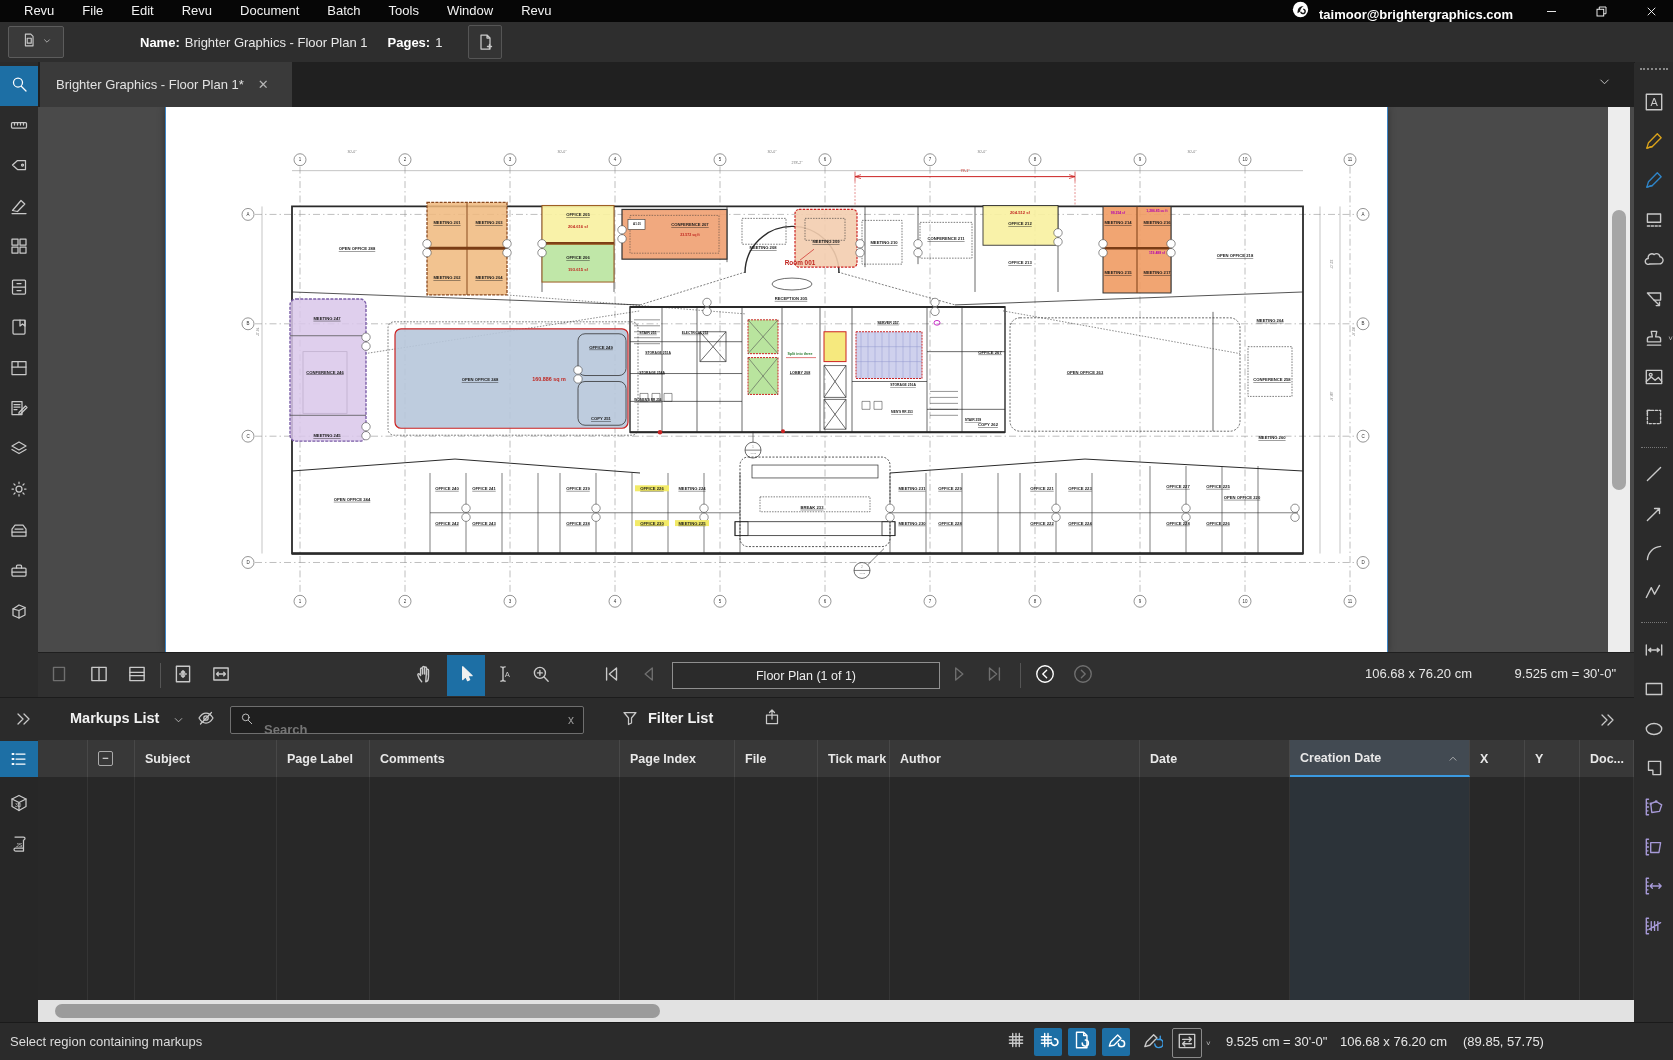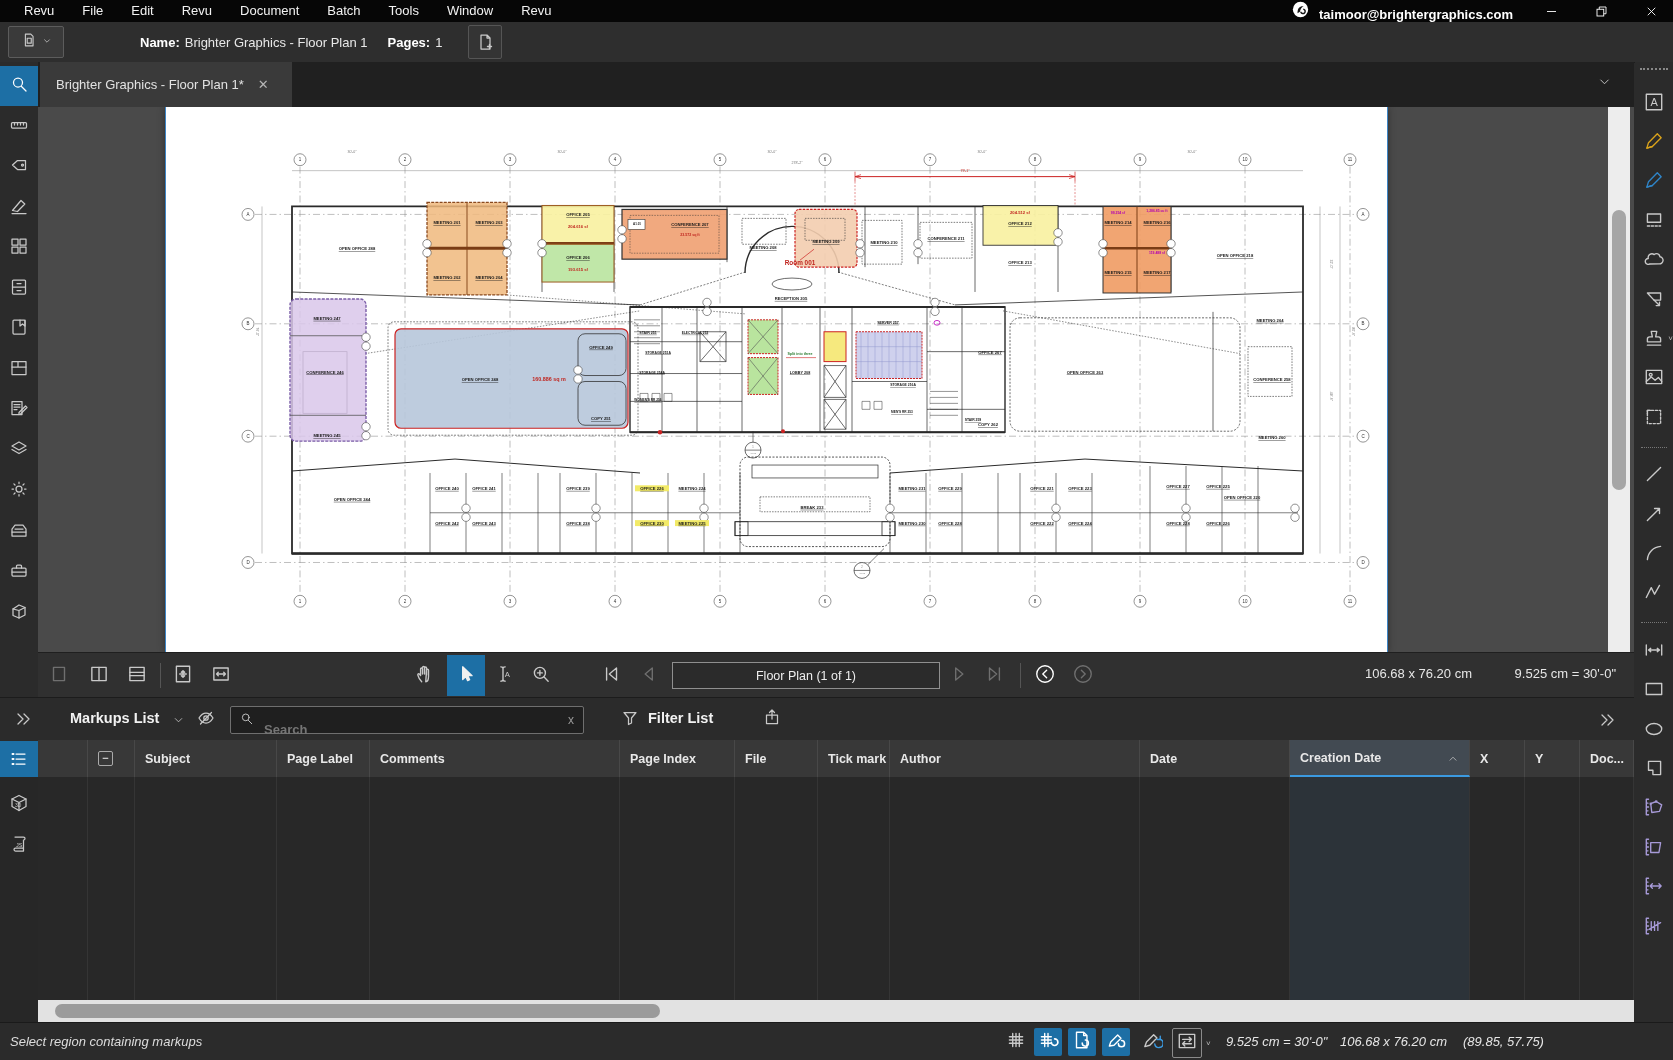--- a/index.html
+++ b/index.html
@@ -67,21 +67,21 @@
   .hcell{position:relative;height:37px;border-right:1px solid #484848;display:flex;align-items:center;box-sizing:border-box;padding-left:10px;font-size:12.5px;font-weight:bold;color:#e8e8e8;white-space:nowrap;overflow:hidden;}
   .hcell.sorted{background:#424a52;border-bottom:2px solid #3b9ae1;}
   .hcell .caret{position:absolute;right:10px;top:13px;}
   #mk-body{left:38px;top:777px;width:1596px;height:223px;background:#282828;display:flex;}
   .bcell{height:223px;border-right:1px solid #353535;box-sizing:border-box;}
   .bcell.sorted{background:rgba(70,110,150,0.16);}
   .checkbox{width:13px;height:13px;border:1px solid #aaa;border-radius:2px;display:flex;align-items:center;justify-content:center;color:#ccc;font-size:11px;line-height:11px;}
   
   #hscroll{left:38px;top:1000px;width:1596px;height:22px;background:#e2e2e2;}
   #hthumb{position:absolute;left:17px;top:4px;width:605px;height:14px;background:#9b9b9b;border-radius:7px;}
-  #statusbar{left:0;top:1022px;width:1673px;height:38px;background:#2b2b2b;border-top:1px solid #1a1a1a;font-style:italic;}
+  #statusbar{left:0;top:1022px;width:1673px;height:38px;background:#2b2b2b;border-top:1px solid #1a1a1a;}
   #status-msg{position:absolute;left:10px;top:11px;font-size:13px;color:#dcdcdc;}
   .sbtn{position:absolute;top:5px;width:28px;height:28px;display:flex;align-items:center;justify-content:center;}
   .sbtn.on{background:#1d6fa5;border-radius:2px;}
   .sbtn.boxed{border:1px solid #8a8a8a;border-radius:2px;}
   .stext{position:absolute;top:11px;font-size:13px;color:#e6e6e6;white-space:nowrap;}
   
   .ic{width:20px;height:20px;stroke:#c9c9c9;fill:none;stroke-width:1.25;stroke-linecap:round;stroke-linejoin:round;}
   .ic text{stroke:none;fill:#c9c9c9;font-family:"Liberation Sans",sans-serif;}
   .ic.white{stroke:#fff;}
   .ic.yellow{stroke:#d9a21b;} .ic.blue{stroke:#2f85c8;} .ic.purple{stroke:#a79ad8;}

